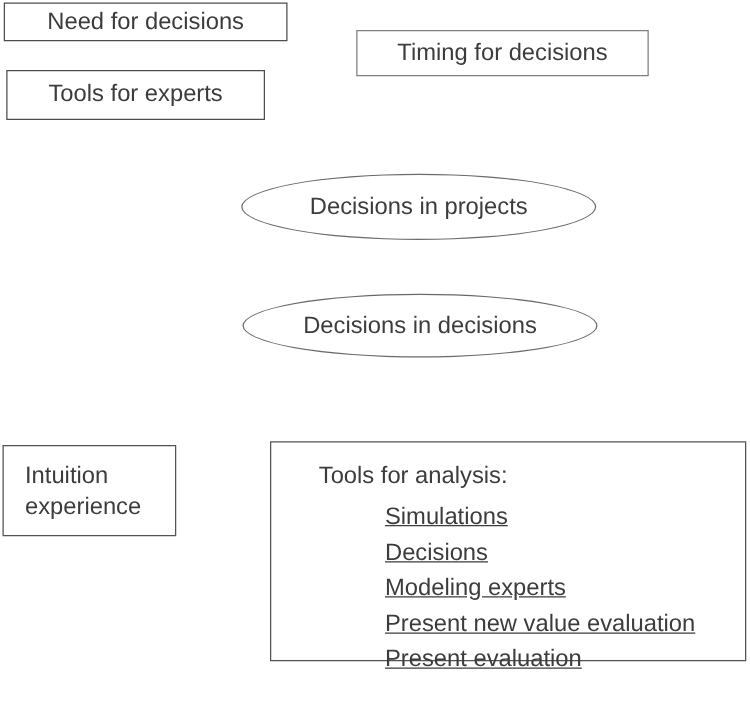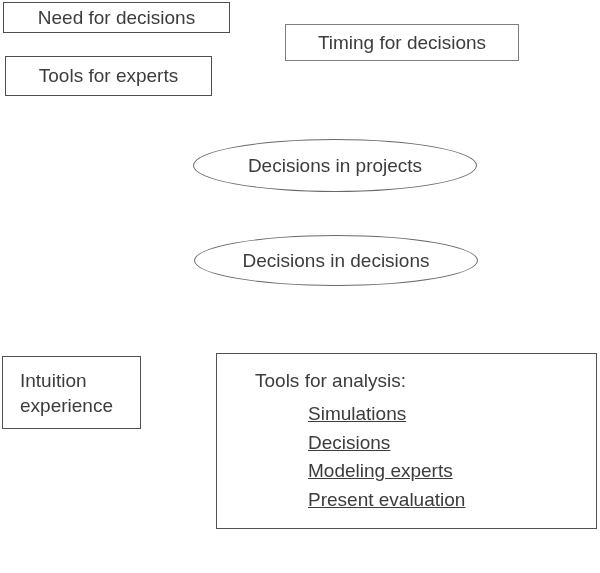--- a/index.html
+++ b/index.html
@@ -97,17 +97,18 @@
     <span>Intuition
 experience</span>
   </div>
 
   <div class="node box-tools">
     <div class="tools-title">Tools for analysis:</div>
     <div class="tools-list">
       <span class="tools-item">Simulations</span>
       <span class="tools-item">Decisions</span>
       <span class="tools-item">Modeling experts</span>
+      <span class="tools-item">Present new value evaluation</span>
       <span class="tools-item">Present evaluation</span>
     </div>
   </div>
 
 </div>
 
 </body></html>

